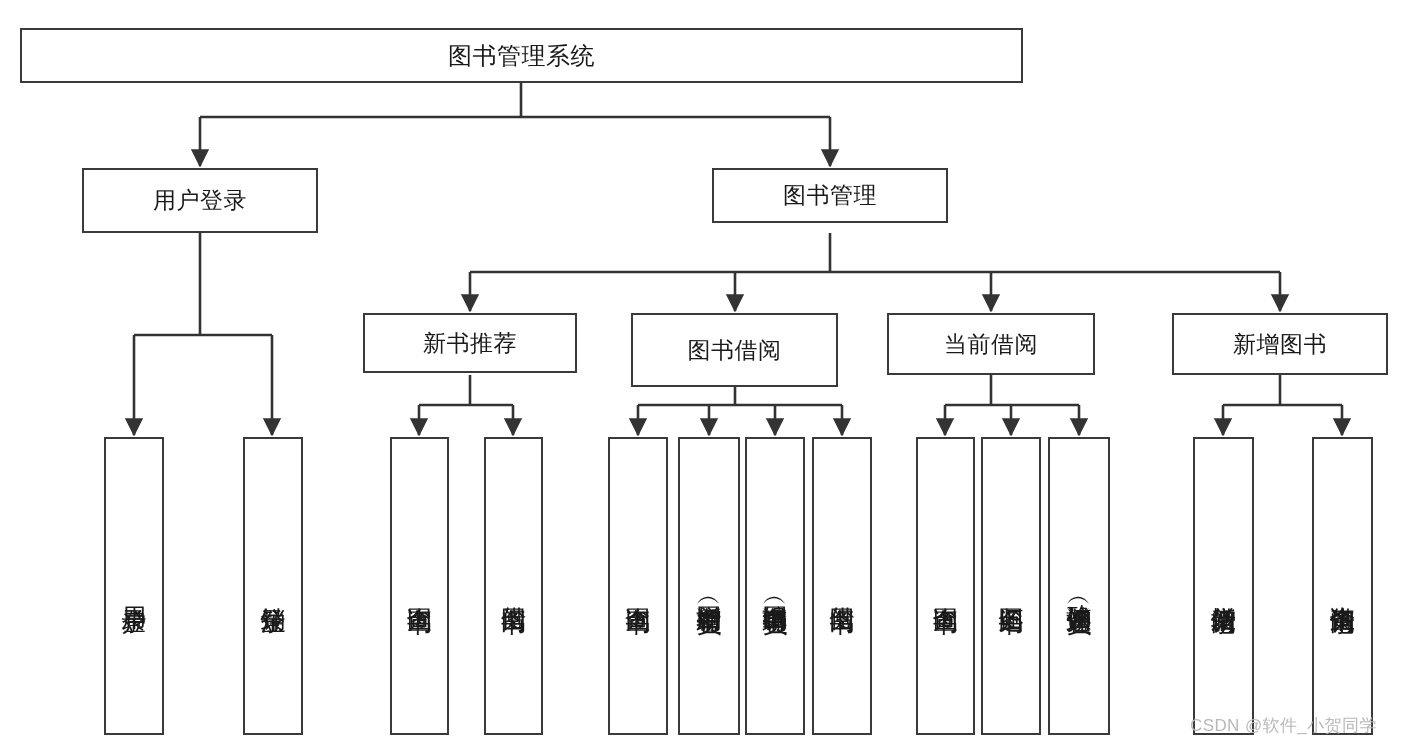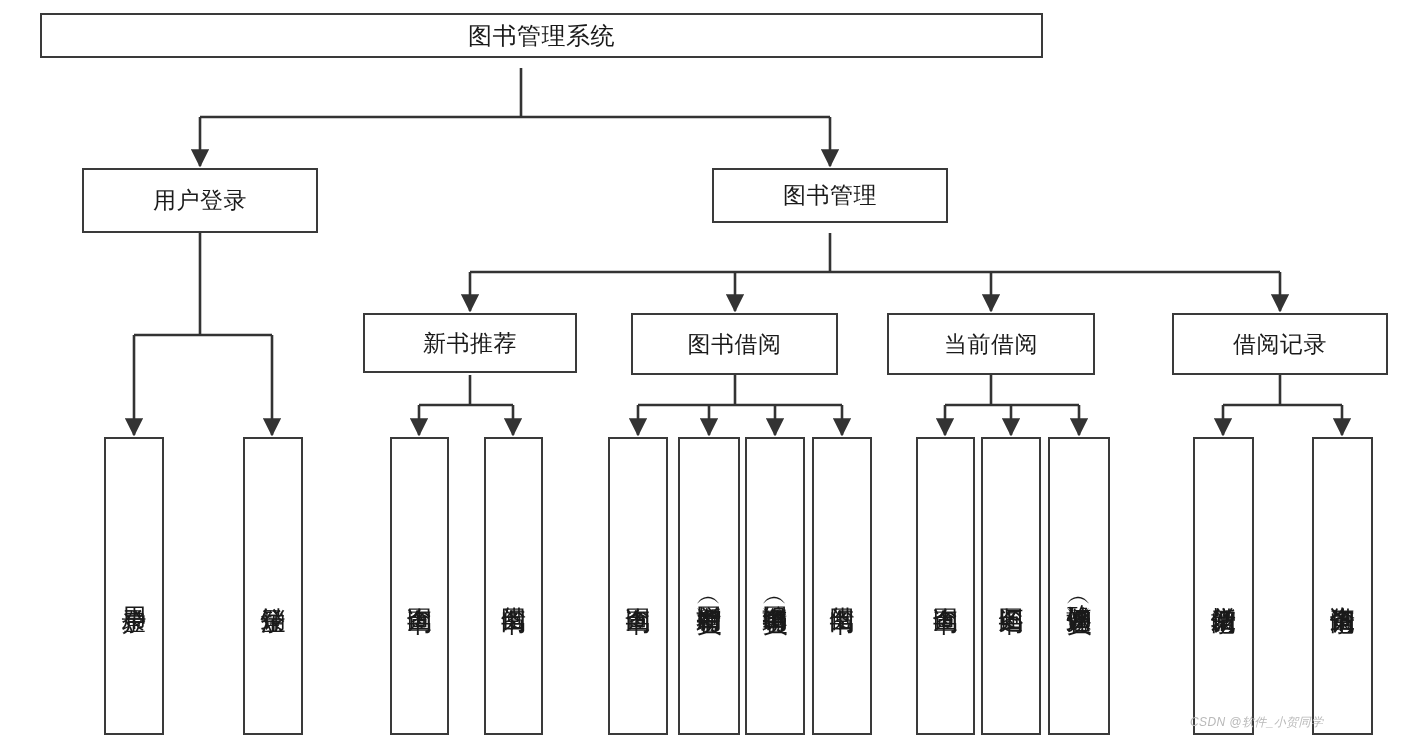--- a/index.html
+++ b/index.html
@@ -59,24 +59,23 @@
     writing-mode: vertical-rl;
     text-orientation: upright;
     font-size: 25px;
     line-height: 1.0;
     letter-spacing: 1px;
     white-space: nowrap;
   }
   .watermark {
     position: absolute;
     color: #b9b9b9;
-    font-size: 12px;
+    font-size: 17px;
     white-space: nowrap;
     letter-spacing: 0.4px;
-    font-style: italic;
   }
 </style>
 </head>
 <body>
 
 <div id="diagram-root">
 
   <svg id="edge-layer" viewBox="0 0 1405 747" width="1405" height="747" xmlns="http://www.w3.org/2000/svg">
     <defs>
       <marker id="arrow" viewBox="0 0 10 10" refX="9.2" refY="5" markerWidth="7" markerHeight="7" orient="auto-start-reverse">
@@ -120,42 +119,42 @@
       <path d="M 1011 405 L 1011 435" marker-end="url(#arrow)"></path>
       <path d="M 1079 405 L 1079 435" marker-end="url(#arrow)"></path>
 
       <path d="M 1280 375 L 1280 405"></path>
       <path d="M 1223 405 L 1342 405"></path>
       <path d="M 1223 405 L 1223 435" marker-end="url(#arrow)"></path>
       <path d="M 1342 405 L 1342 435" marker-end="url(#arrow)"></path>
     </g>
   </svg>
 
-  <div class="node h root" style="left:20px; top:13px; width:1003px; height:45px;margin-left:20px;">
+  <div class="node h root" style="left:20px; top:28px; width:1003px; height:55px;">
     <span class="node-label">图书管理系统</span>
   </div>
 
   <div class="node h" style="left:82px; top:168px; width:236px; height:65px;">
     <span class="node-label">用户登录</span>
   </div>
   <div class="node h" style="left:712px; top:168px; width:236px; height:55px;">
     <span class="node-label">图书管理</span>
   </div>
 
   <div class="node h" style="left:363px; top:313px; width:214px; height:60px;">
     <span class="node-label">新书推荐</span>
   </div>
-  <div class="node h" style="left:631px; top:313px; width:207px; height:62px;">
+  <div class="node h" style="left:631px; top:313px; width:207px; height:74px;">
     <span class="node-label">图书借阅</span>
   </div>
   <div class="node h" style="left:887px; top:313px; width:208px; height:62px;">
     <span class="node-label">当前借阅</span>
   </div>
   <div class="node h" style="left:1172px; top:313px; width:216px; height:62px;">
-    <span class="node-label">借阅记录</span>
+    <span class="node-label">新增图书</span>
   </div>
 
   <div class="node v" style="left:104px; top:437px; width:60px; height:298px;">
     <span class="node-label">用户登录</span>
   </div>
   <div class="node v" style="left:243px; top:437px; width:60px; height:298px;">
     <span class="node-label">注销登录</span>
   </div>
 
   <div class="node v" style="left:390px; top:437px; width:59px; height:298px;">

